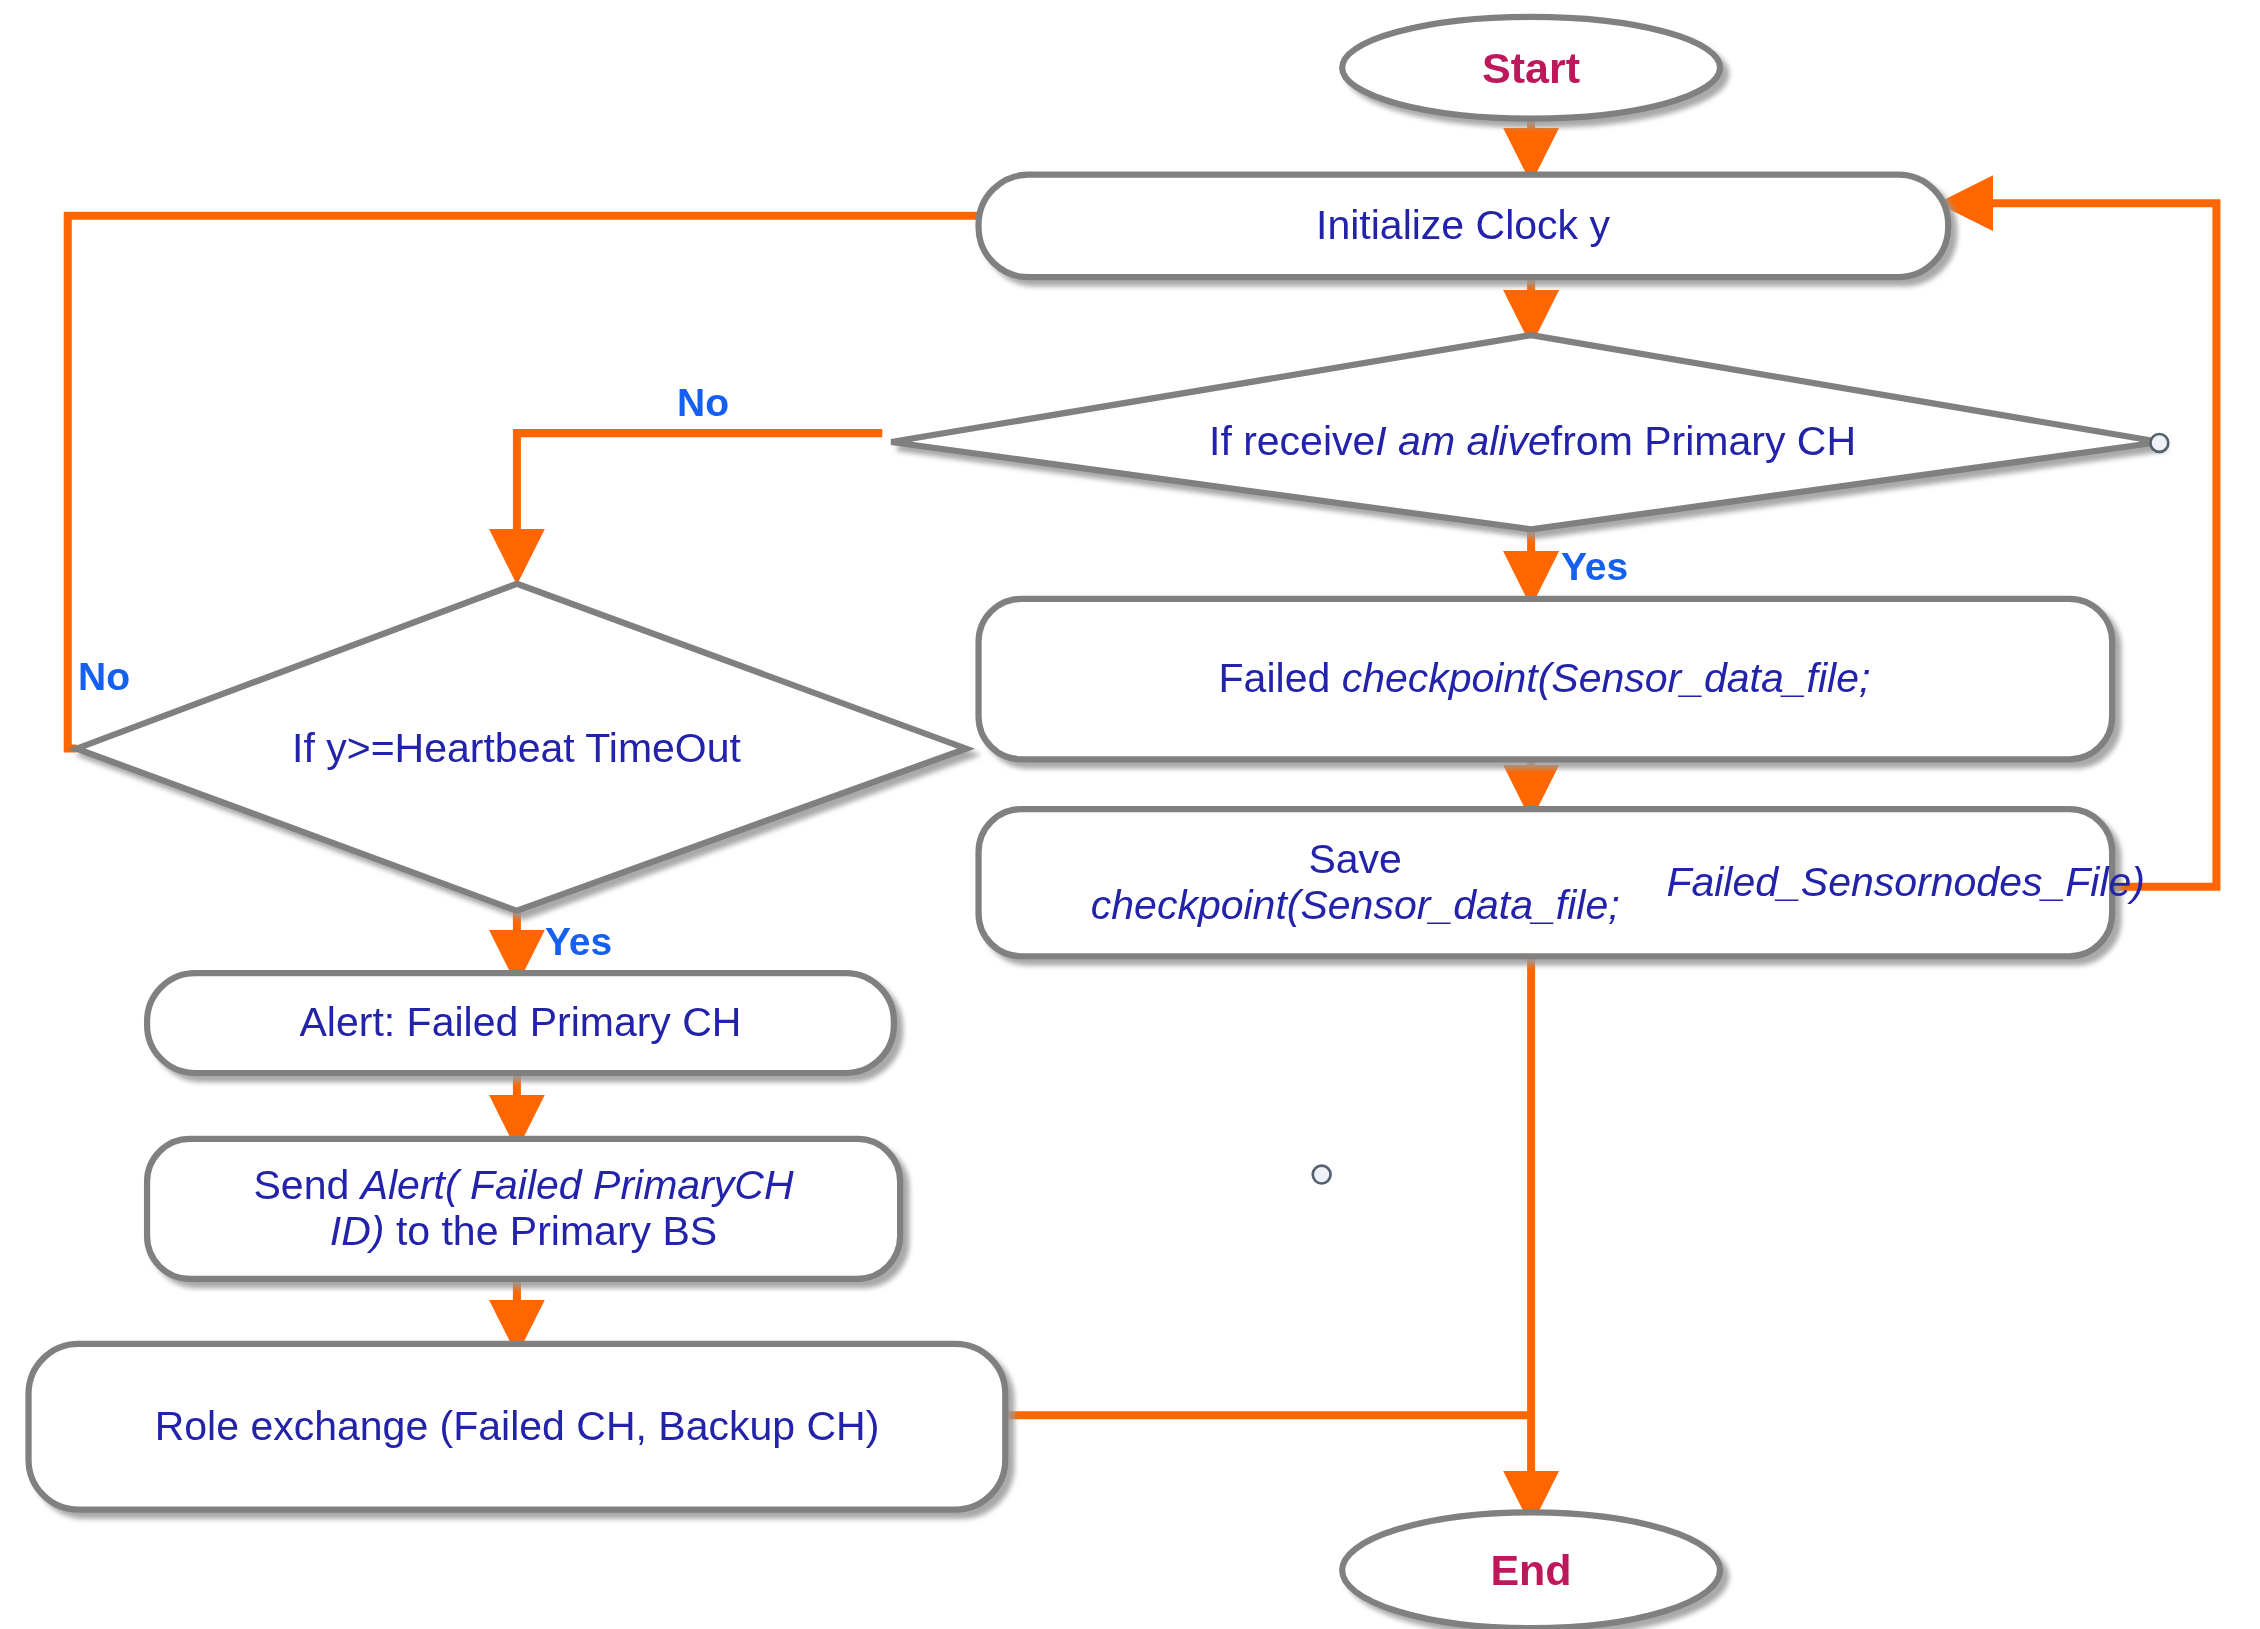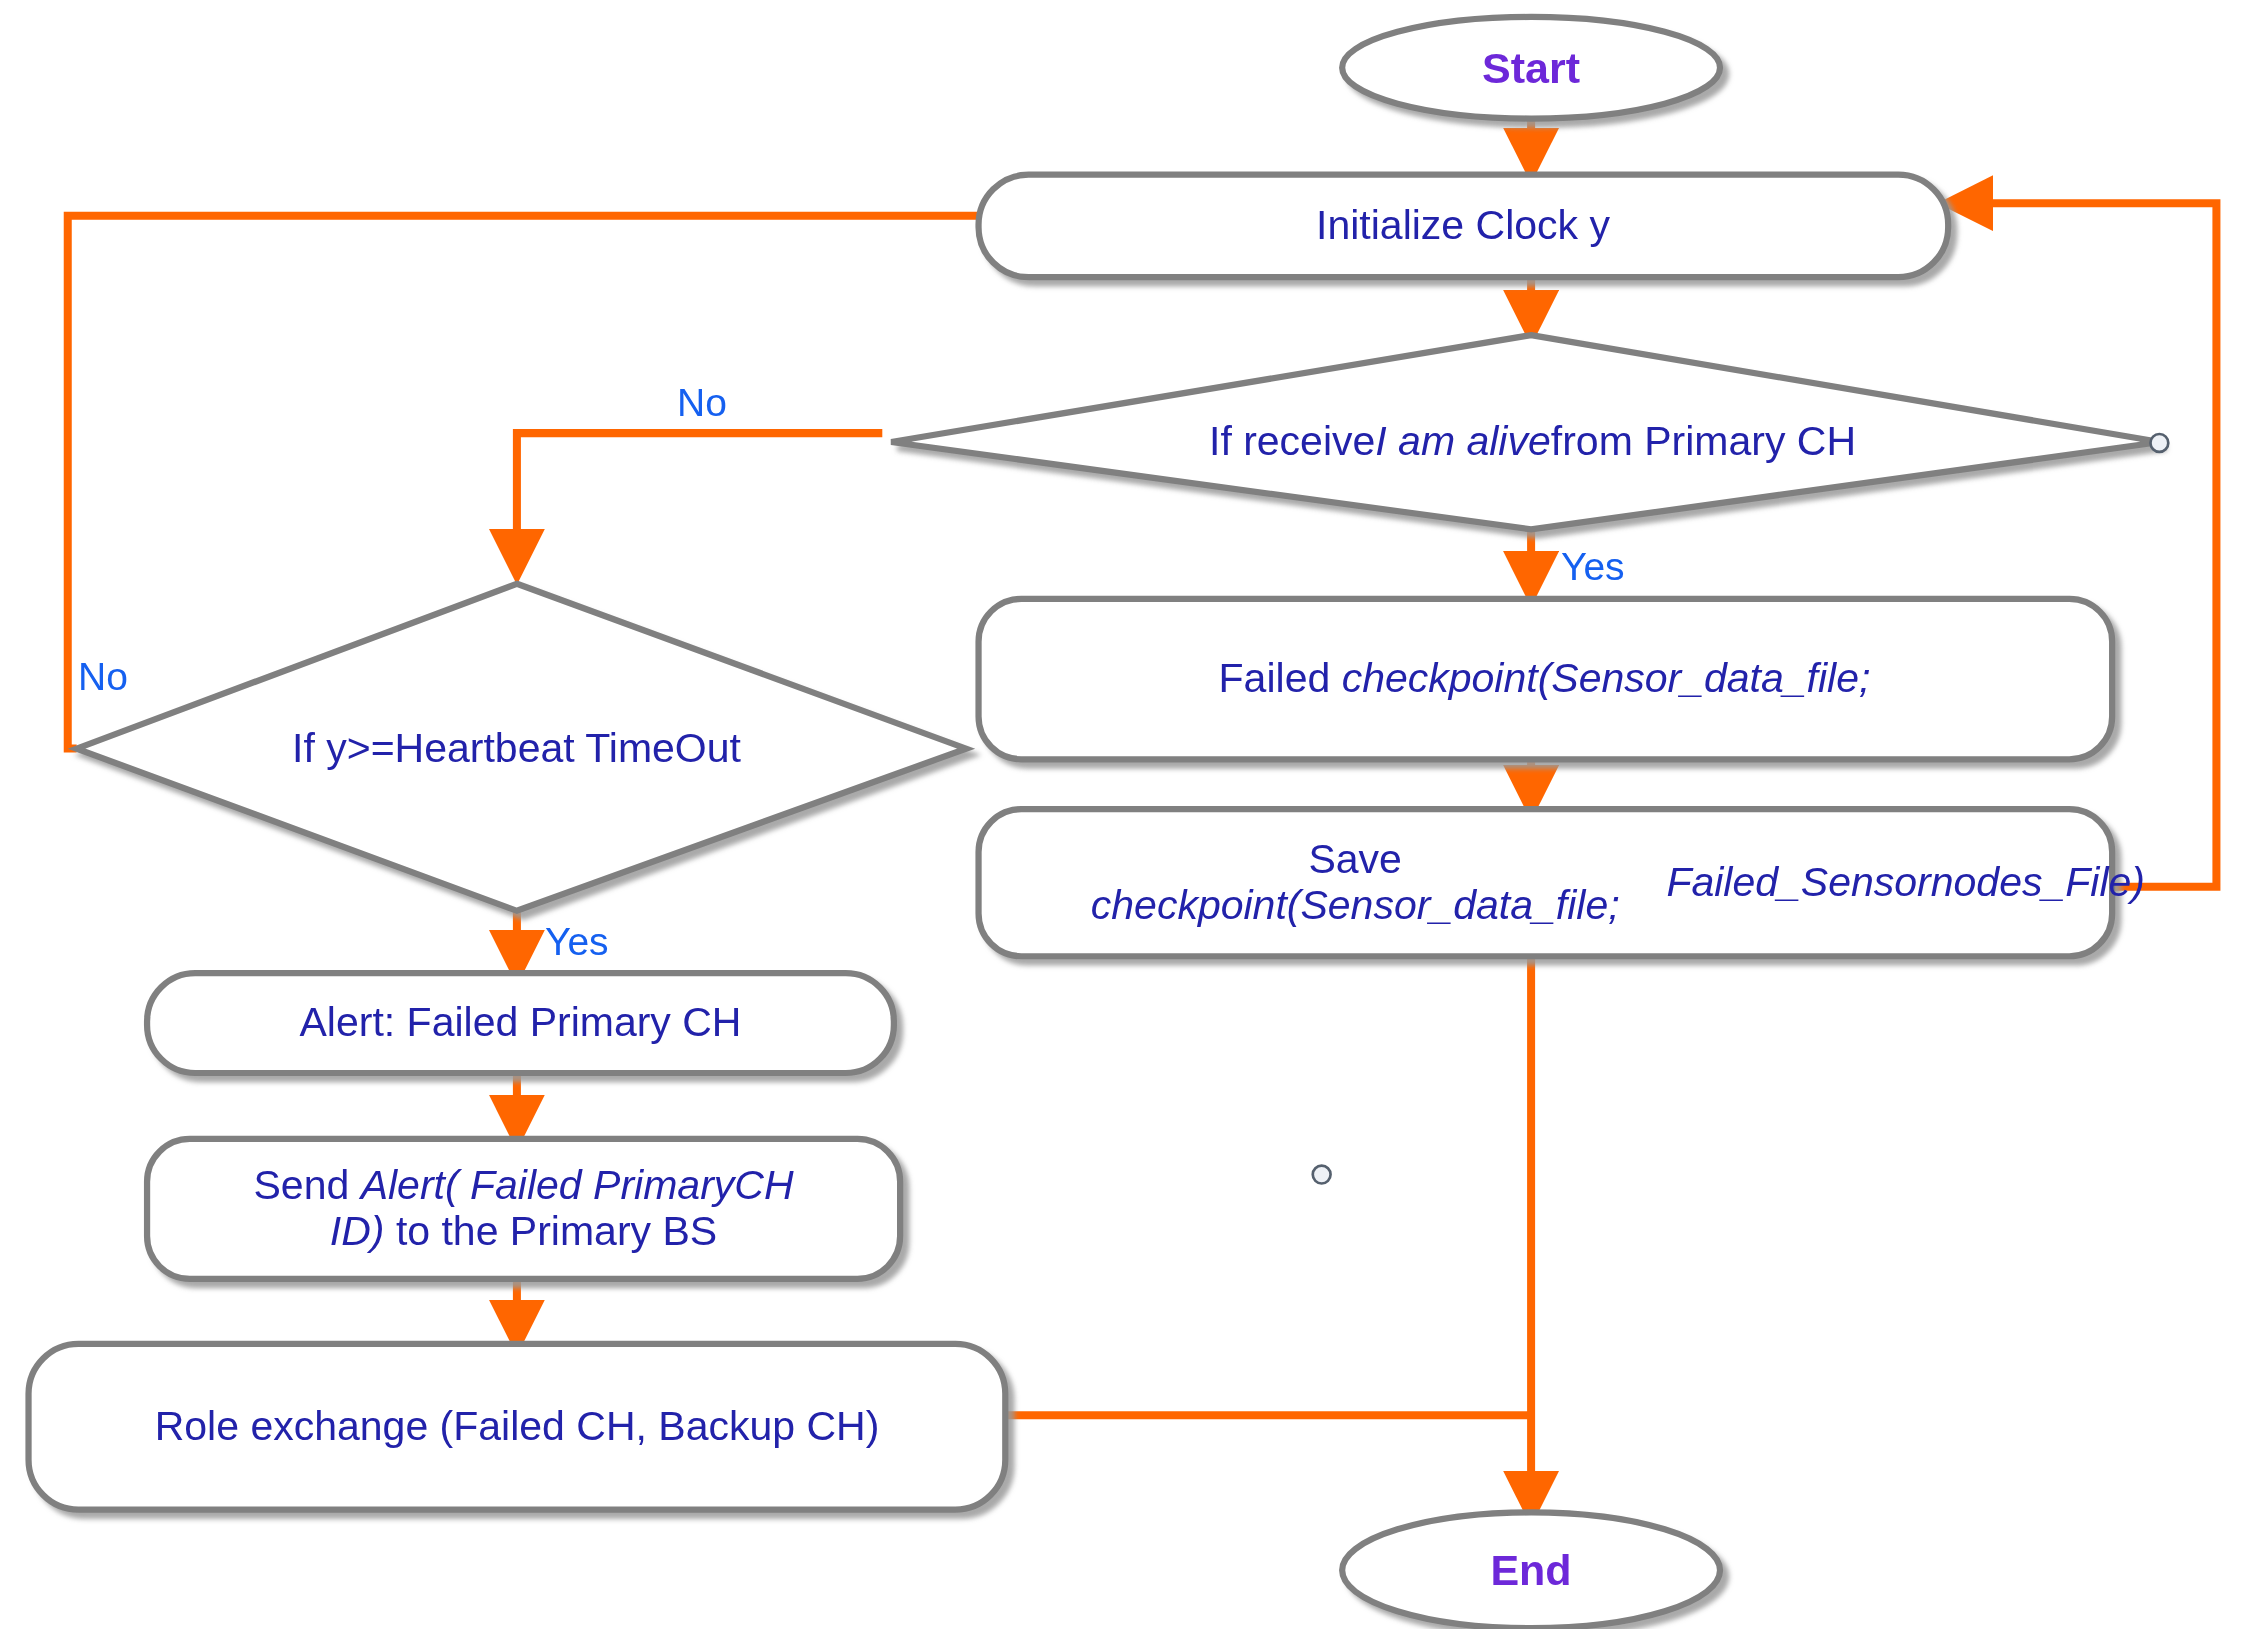--- a/index.html
+++ b/index.html
@@ -33,31 +33,31 @@
     text-align: center;
     color: #2222AA;
     font-family: "Liberation Sans", sans-serif;
     font-size: 41px;
     line-height: 1.12;
     pointer-events: none;
     padding: 0 16px;
     box-sizing: border-box;
   }
   .node-text.terminal {
-    color: #6d28d9;
+    color: #be185d;
     font-weight: bold;
     font-size: 43px;
   }
   .node-text i { font-style: italic; }
   .edge-label {
     position: absolute;
     color: #1560F0;
     font-family: "Liberation Sans", sans-serif;
     font-size: 39px;
-    font-weight: normal;
+    font-weight: bold;
     white-space: nowrap;
     pointer-events: none;
   }
 </style>
 </head>
 <body>
 
 <div id="stage">
 
   <svg id="flow-svg" viewBox="0 0 2537 1829">

